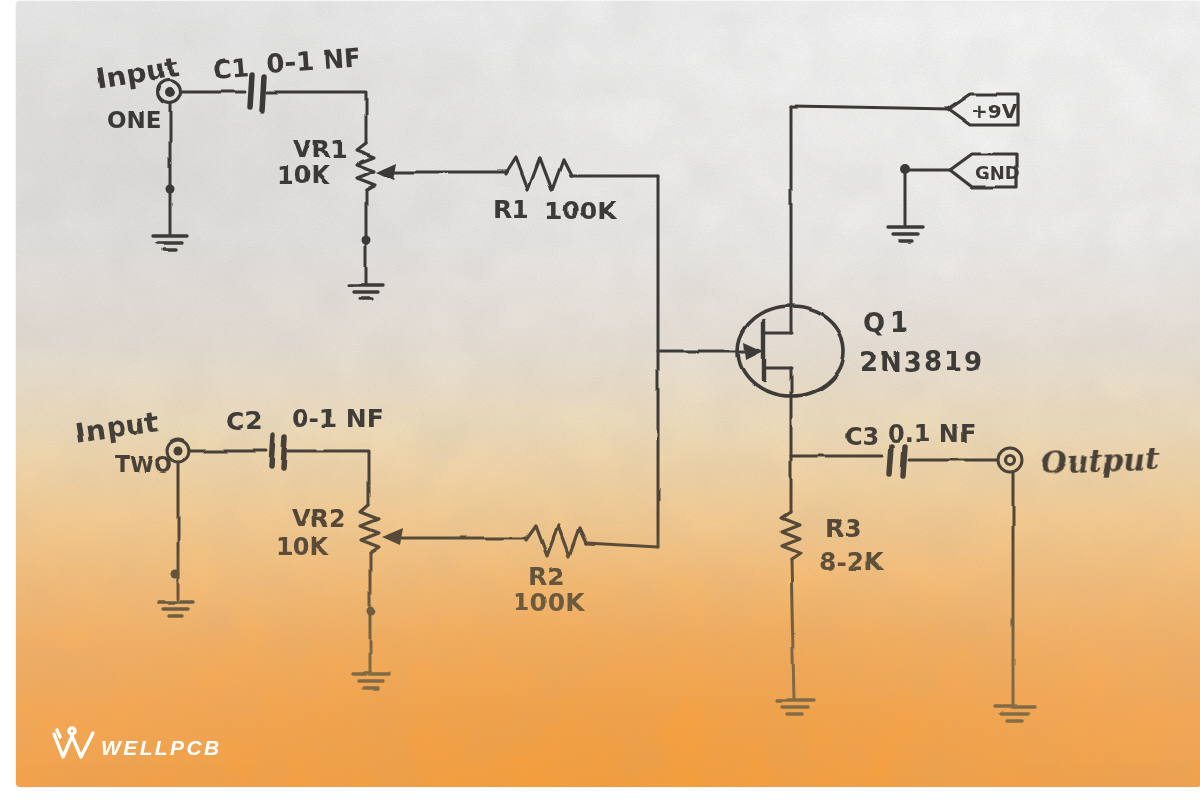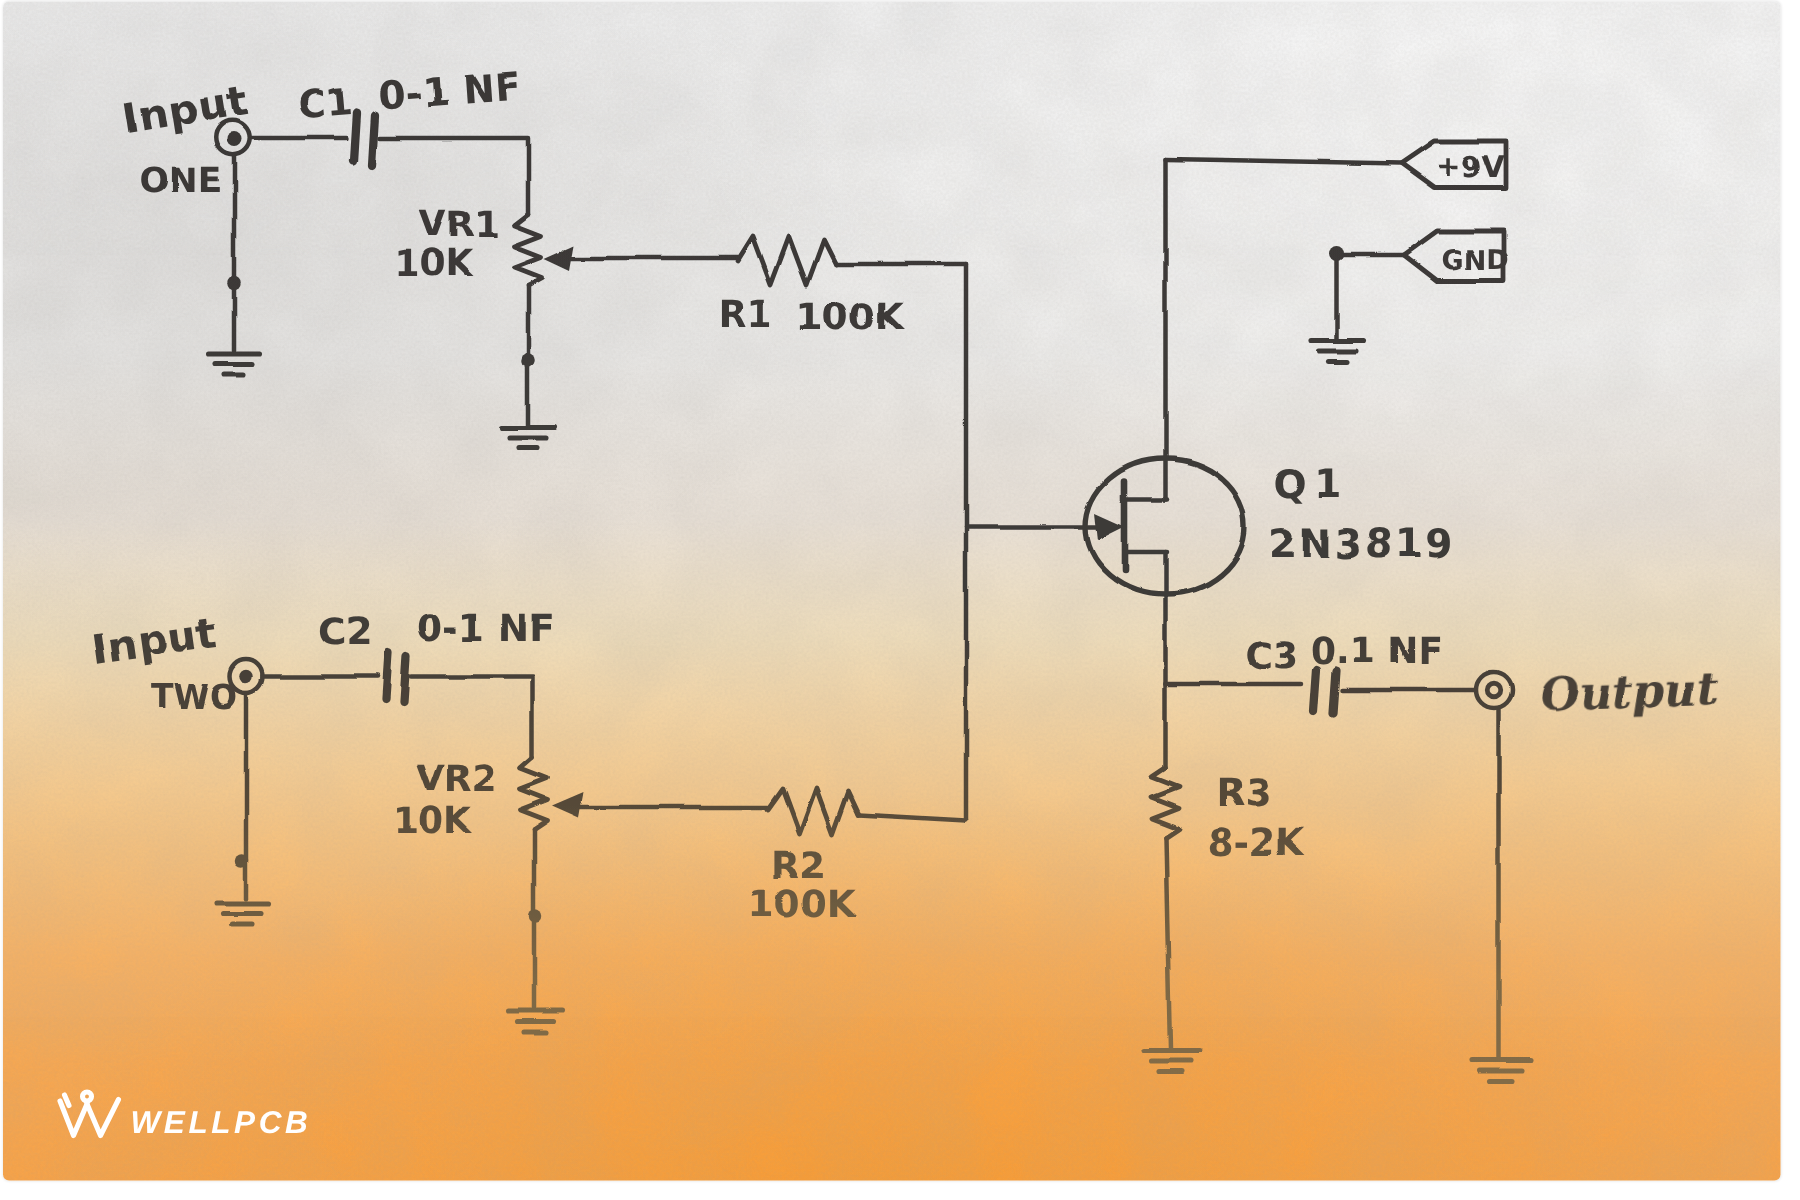--- a/index.html
+++ b/index.html
@@ -2,21 +2,21 @@
 <html style="--c-page_bg: #ffffff; --c-paper_gray: #ebebeb; --c-gradient_orange: #f7a348; --c-ink: #3a3836; --c-ink_faded: #8a7148; --c-logo: #ffffff;"><head>
 <meta charset="utf-8">
 <style>
   html,body{margin:0;padding:0;}
   body{
     width:1200px;height:800px;overflow:hidden;
     background:var(--c-page_bg,#ffffff);
     font-family:"DejaVu Sans",sans-serif;
   }
   .card{
-    position:absolute;left:2px;top:1px;width:1185px;height:786px;
+    position:absolute;left:16px;top:1px;width:1185px;height:786px;
     border-radius:4px;overflow:hidden;
     box-shadow:0 0 2px rgba(0,0,0,0.12);
     background:linear-gradient(180deg,
       #ededed 0%,
       #eae9e7 30%,
       #e8e0d6 44%,
       #eedcba 54%,
       #f3cf9a 63%,
       #f5c07c 72%,
       #f6b163 81%,

